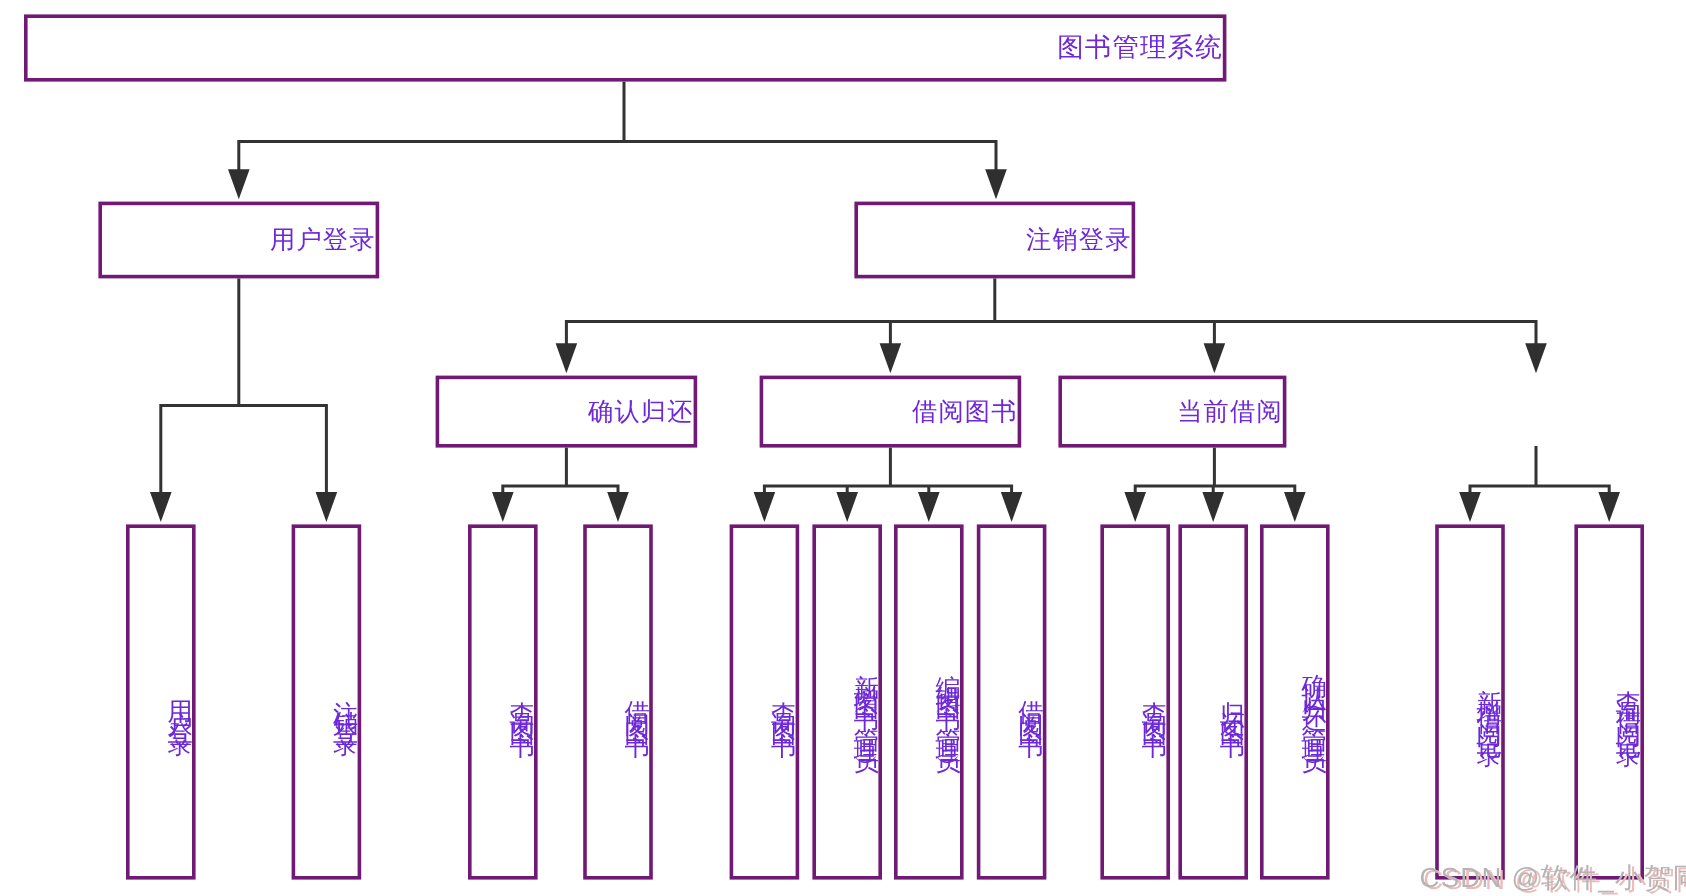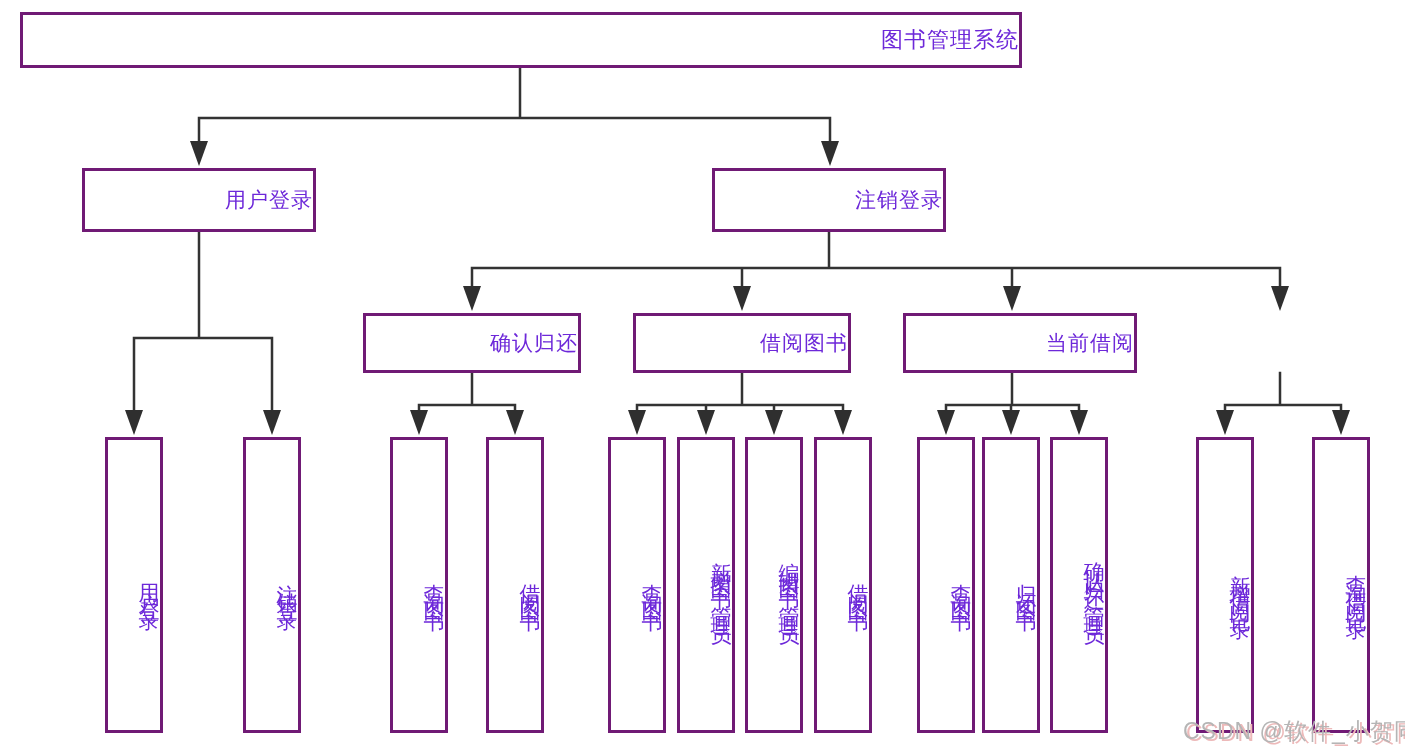--- a/index.html
+++ b/index.html
@@ -71,21 +71,21 @@
   <div class="box" style="left:712px; top:168px; width:234px; height:64px;">
     <span>注销登录</span>
   </div>
 
   <div class="box" style="left:363px; top:313px; width:218px; height:60px;">
     <span>确认归还</span>
   </div>
   <div class="box" style="left:633px; top:313px; width:218px; height:60px;">
     <span>借阅图书</span>
   </div>
-  <div class="box" style="left:903px; top:313px; width:234px; height:60px;">
+  <div class="box" style="left:882px; top:313px; width:190px; height:60px;">
     <span>当前借阅</span>
   </div>
 
   <div class="box vbox" style="left:105px; top:437px; width:58px; height:296px;">
     <span>用户登录</span>
   </div>
   <div class="box vbox" style="left:243px; top:437px; width:58px; height:296px;">
     <span>注销登录</span>
   </div>
 

